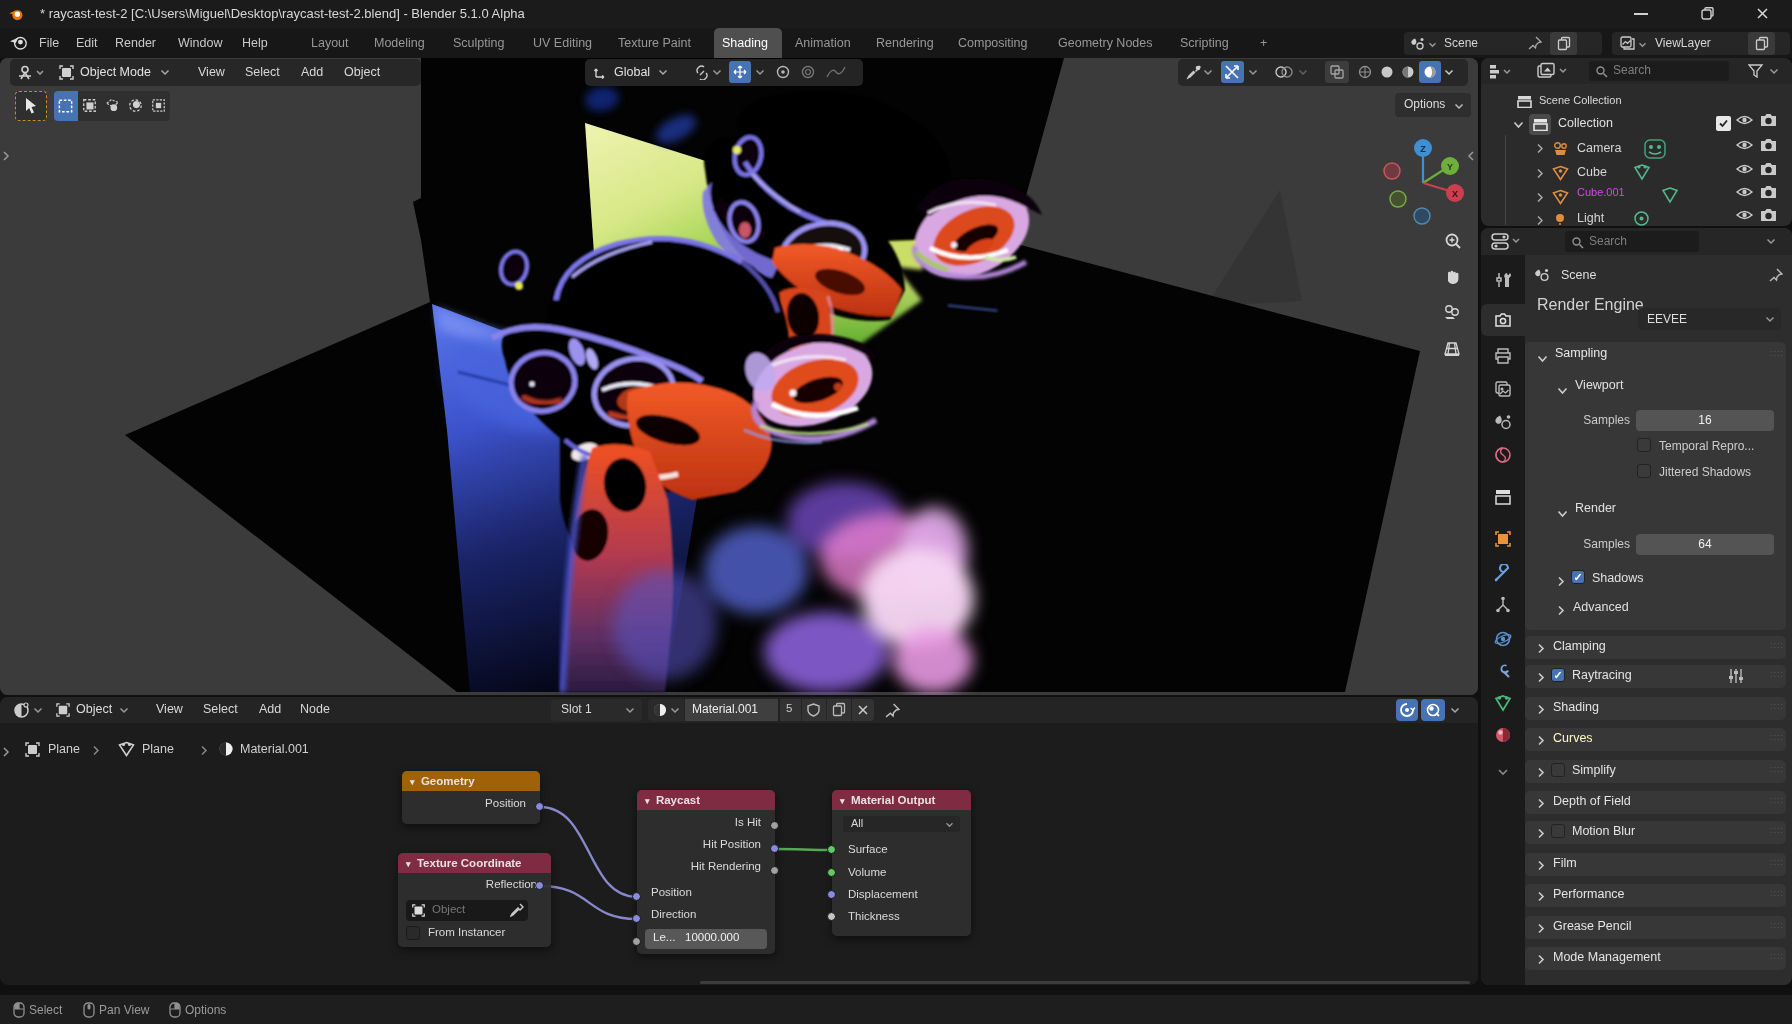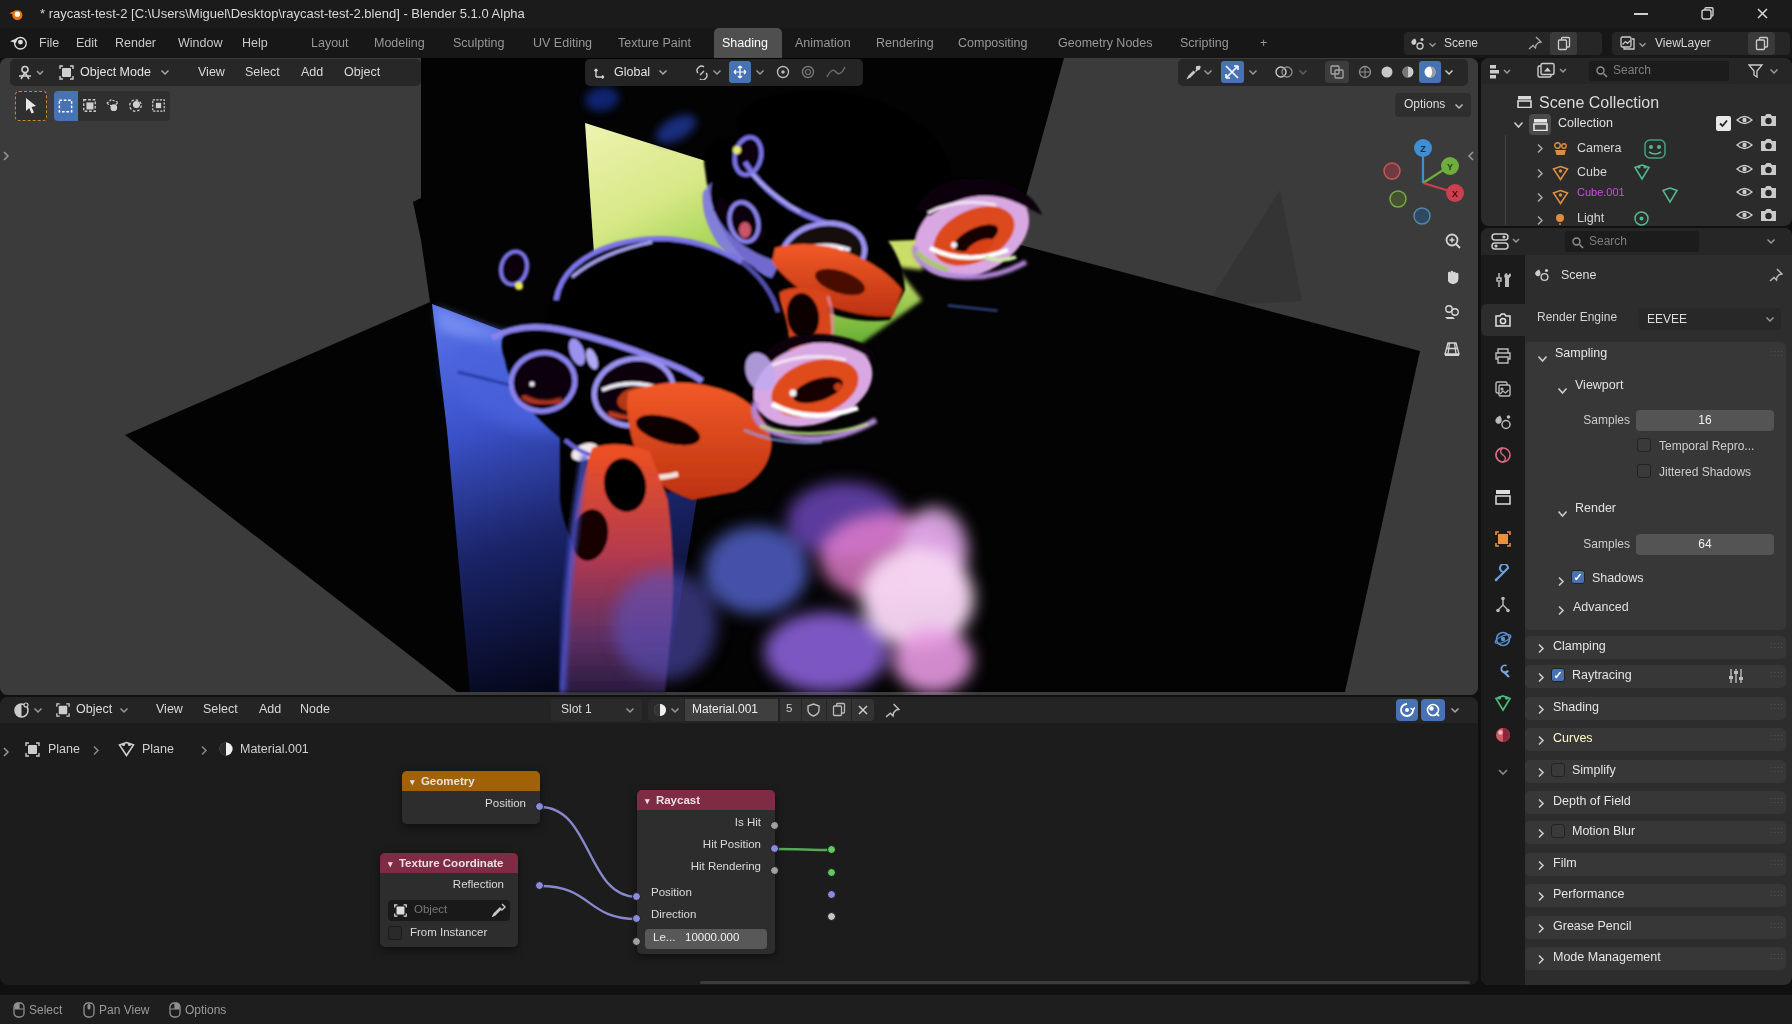--- a/index.html
+++ b/index.html
@@ -490,21 +490,21 @@
     <path d="M1 1 h13 l-5 6 v6 l-3 -2 v-4 Z" fill="none" stroke="#ccc" stroke-width="1.3"></path>
   </svg>
   <svg class="abs" style="left:288px;top:10px" width="10" height="7" viewBox="0 0 10 7">
       <path d="M1.5 1.5 L5 5 L8.5 1.5" stroke="#999" stroke-width="1.5" fill="none"></path>
     </svg>
 
   <svg class="abs" style="left:36px;top:37px" width="15" height="13" viewBox="0 0 15 13">
     <rect x="1" y="1" width="13" height="3.5" fill="#d8d8d8"></rect>
       <rect x="1" y="6" width="13" height="6.5" fill="none" stroke="#d8d8d8" stroke-width="1.6"></rect>
   </svg>
-  <div class="abs" style="left:58px;top:36px;color:#dadada;font-size:16px">Scene Collection</div>
+  <div class="abs" style="left:58px;top:36px;color:#dadada;font-size:11px">Scene Collection</div>
 
   <svg class="abs" style="left:32px;top:63px" width="11" height="8" viewBox="0 0 11 8">
       <path d="M1.5 1.5 L5.5 6 L9.5 1.5" stroke="#ccc" stroke-width="1.6" fill="none"></path>
     </svg>
   <div class="abs" style="left:48px;top:56px;width:22px;height:21px;background:#4a4a4a;border-radius:4px"></div>
   <svg class="abs" style="left:52px;top:60px" width="15" height="13" viewBox="0 0 15 13">
     <rect x="1" y="1" width="13" height="3.5" fill="#e8e8e8"></rect>
       <rect x="1" y="6" width="13" height="6.5" fill="none" stroke="#e8e8e8" stroke-width="1.6"></rect>
   </svg>
   <div class="abs" style="left:77px;top:58px;color:#e0e0e0;font-size:12.5px">Collection</div>
@@ -689,21 +689,21 @@
   <svg class="abs" style="left:52px;top:39px" width="20" height="16" viewBox="0 0 20 16">
     <path d="M6 2.5 q3 4 0 6.5 a2.8 2.8 0 0 1 -3.8 -3.2 q0.8 -2 3.8 -3.3 Z" fill="#ccc"></path>
     <circle cx="11.5" cy="10" r="3.4" fill="none" stroke="#ccc" stroke-width="1.4"></circle>
     <circle cx="13.5" cy="3.5" r="1.6" fill="#ccc"></circle>
   </svg>
   <div class="abs" style="left:80px;top:40px;color:#dedede;font-size:12.5px">Scene</div>
   <svg class="abs" style="left:288px;top:40px" width="14" height="14" viewBox="0 0 14 14">
     <path d="M8 1 l5 5 l-2.5 0.5 L8 9 L7.5 12 L5 9.5 L1 13" stroke="#bbb" stroke-width="1.4" fill="none"></path>
   </svg>
 
-  <div class="abs" style="left:56px;top:82px;color:#d2d2d2;font-size:12px">Render Engine</div>
+  <div class="abs" style="left:56px;top:68px;color:#d2d2d2;font-size:16px">Render Engine</div>
   <div class="abs" style="left:157px;top:80px;width:143px;height:22px;background:#282828;border-radius:4px"></div>
   <div class="abs" style="left:166px;top:84px;color:#dedede;font-size:12px">EEVEE</div>
   <svg class="abs" style="left:284px;top:88px" width="10" height="7" viewBox="0 0 10 7">
       <path d="M1.5 1.5 L5 5 L8.5 1.5" stroke="#999" stroke-width="1.5" fill="none"></path>
     </svg>
 
   <div class="pnl" style="top:114px;height:288px;border-radius:5px"></div>
   <div class="abs" style="left:56px;top:121px"><svg width="11" height="8" viewBox="0 0 11 8">
         <path d="M1.5 1.5 L5.5 6 L9.5 1.5" stroke="#ccc" stroke-width="1.6" fill="none"></path>
       </svg></div>
@@ -932,21 +932,21 @@
     <path d="M775 152 C 800 152, 807 153, 833 153" stroke="#55a855" stroke-width="2.4" fill="none"></path>
     <rect x="700" y="284" width="770" height="3" fill="#3c3c3c" rx="1.5"></rect>
   </svg>
 
   <div class="node" style="left:402px;top:74px;width:138px;height:53px">
     <div class="nhead" style="background:#a16207"><span style="font-size:9px">▾</span>&nbsp; Geometry</div>
     <div class="abs" style="right:14px;top:26px">Position</div>
   </div>
   <div class="sock" style="left:535px;top:105px;background:#8a8ade"></div>
 
-  <div class="node" style="left:380px;top:156px;width:138px;height:94px">
+  <div class="node" style="left:398px;top:156px;width:153px;height:94px">
     <div class="nhead" style="background:#7e2b43"><span style="font-size:9px">▾</span>&nbsp; Texture Coordinate</div>
     <div class="abs" style="right:14px;top:25px">Reflection</div>
     <div class="abs" style="left:8px;top:47px;width:122px;height:21px;background:#191919;border-radius:4px"></div>
     <svg class="abs" style="left:13px;top:50px" width="15" height="15" viewBox="0 0 17 17">
       <rect x="4" y="4" width="9" height="9" fill="#ddd" rx="1"></rect>
       <path d="M2 5 v-3 h3 M12 2 h3 v3 M15 12 v3 h-3 M5 15 H2 v-3" stroke="#ddd" stroke-width="1.4" fill="none"></path>
     </svg>
     <div class="abs" style="left:34px;top:50px;color:#777;font-size:11.5px">Object</div>
     <svg class="abs" style="left:112px;top:50px" width="14" height="14" viewBox="0 0 14 14">
       <path d="M10 1 l3 3 l-3.5 3.5 M8.5 4.5 L2 11 l-1 2 2 -1 6.5 -6.5" stroke="#ccc" stroke-width="1.4" fill="none"></path>
@@ -967,20 +967,32 @@
     <div class="abs" style="left:16px;top:141px;color:#e8e8e8;font-size:11.5px">Le...</div>
     <div class="abs" style="left:48px;top:141px;color:#f0f0f0;font-size:11.5px">10000.000</div>
   </div>
   <div class="sock" style="left:770px;top:124px;background:#a1a1a1"></div>
   <div class="sock" style="left:770px;top:147px;background:#8a8ade"></div>
   <div class="sock" style="left:770px;top:169px;background:#a1a1a1"></div>
   <div class="sock" style="left:632px;top:195px;background:#8a8ade"></div>
   <div class="sock" style="left:632px;top:217px;background:#8a8ade"></div>
   <div class="sock" style="left:632px;top:240px;background:#a1a1a1"></div>
 
+  <div class="node" style="left:832px;top:93px;width:139px;height:146px">
+    <div class="nhead" style="background:#7e2b43"><span style="font-size:9px">▾</span>&nbsp; Material Output</div>
+    <div class="abs" style="left:11px;top:26px;width:117px;height:16px;background:#262626;border-radius:3px"></div>
+    <div class="abs" style="left:19px;top:27px;font-size:11px">All</div>
+    <svg class="abs" style="left:113px;top:32px" width="9" height="6" viewBox="0 0 10 7">
+        <path d="M1.5 1.5 L5 5 L8.5 1.5" stroke="#999" stroke-width="1.5" fill="none"></path>
+      </svg>
+    <div class="abs" style="left:16px;top:53px">Surface</div>
+    <div class="abs" style="left:16px;top:76px">Volume</div>
+    <div class="abs" style="left:16px;top:98px">Displacement</div>
+    <div class="abs" style="left:16px;top:120px">Thickness</div>
+  </div>
   <div class="sock" style="left:827px;top:148px;background:#63c763"></div>
   <div class="sock" style="left:827px;top:171px;background:#63c763"></div>
   <div class="sock" style="left:827px;top:193px;background:#8a8ade"></div>
   <div class="sock" style="left:827px;top:215px;background:#c5c5c5"></div>
 </div>
 
 <div id="status">
   <svg class="abs" style="left:13px;top:7px" width="12" height="16" viewBox="0 0 12 16">
     <rect x="1" y="1" width="10" height="14" rx="4" fill="none" stroke="#909090" stroke-width="1.3"></rect>
     <path d="M1.5 7 h9 M6 1 v6" stroke="#909090" stroke-width="1.2"></path>

